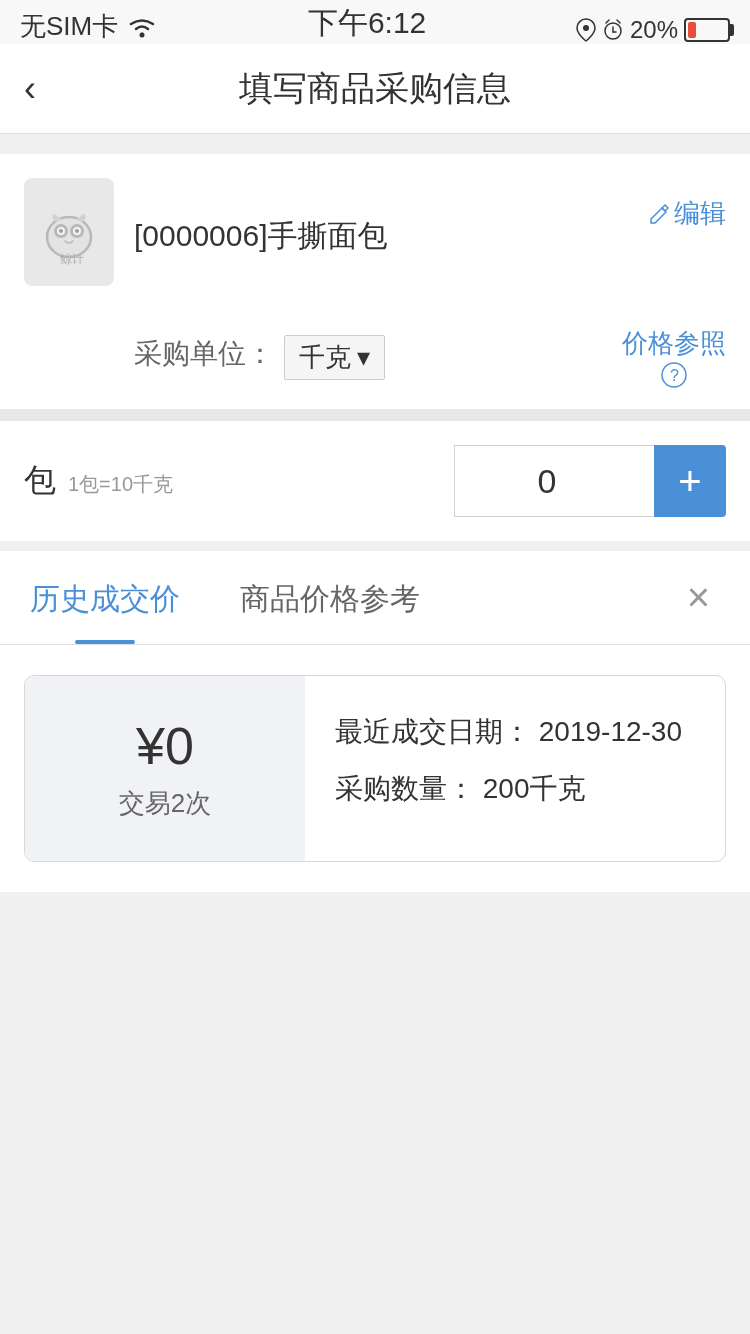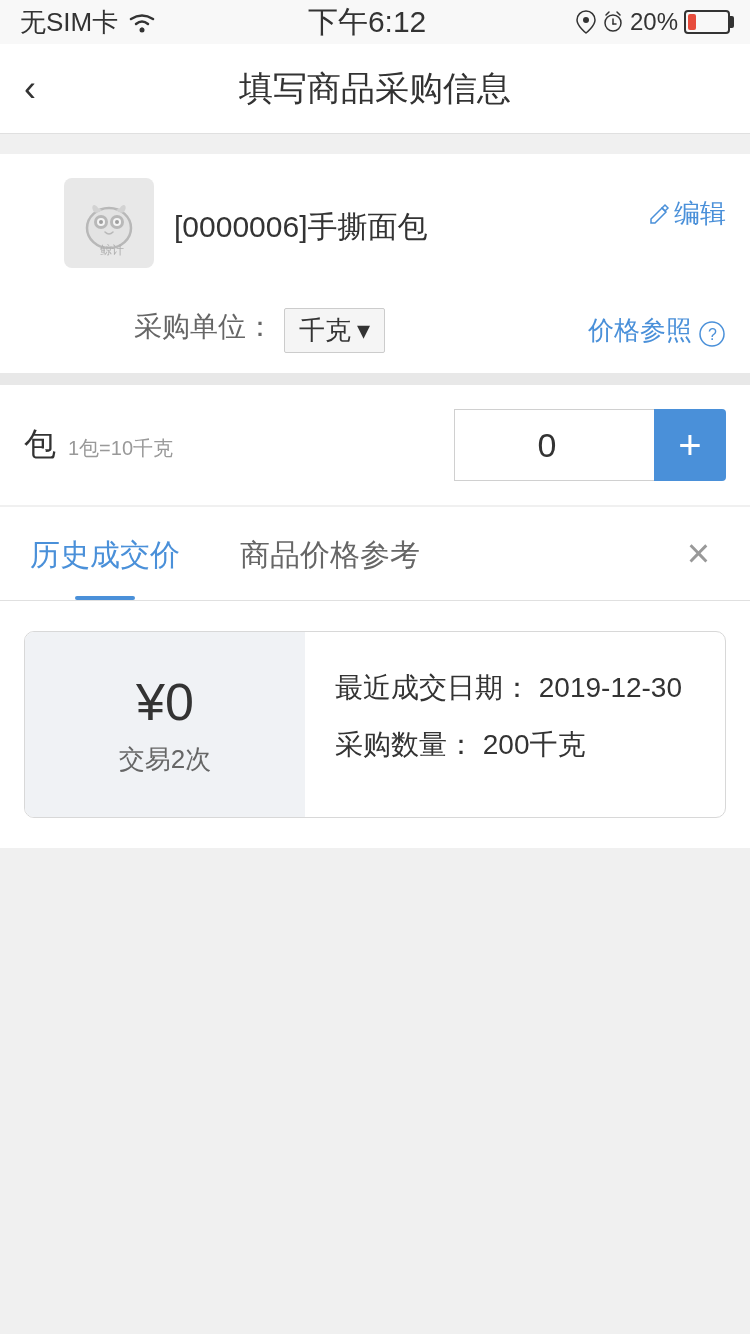--- a/index.html
+++ b/index.html
@@ -12,21 +12,21 @@
       font-size: 28px;
       color: #333;
     }
 
     
     .status-bar {
       width: 750px;
       height: 44px;
       background: #f8f8f8;
       display: flex;
-      align-items: center;
+      align-items: flex-end;
       justify-content: space-between;
       padding: 0 20px;
       font-size: 26px;
       font-weight: 500;
     }
     .status-left {
       display: flex;
       align-items: center;
       gap: 8px;
     }
@@ -108,28 +108,27 @@
       justify-content: space-between;
       margin-bottom: 20px;
     }
     .product-left {
       display: flex;
       align-items: center;
       gap: 20px;
     }
     .product-thumbnail {
       width: 90px;
-      height: 90px;
+      height: 108px;
       background: #e8e8e8;
       border-radius: 8px;
       display: flex;
       align-items: center;
       justify-content: center;
       overflow: hidden;
-      margin-left: 40px;
     }
     .owl-icon {
       width: 70px;
       height: 70px;
       opacity: 0.5;
     }
     .product-name {
       font-size: 30px;
       font-weight: 500;
       color: #333;
@@ -161,24 +160,24 @@
       border: 1px solid #ccc;
       border-radius: 2px;
       padding: 4px 14px;
       font-size: 26px;
       color: #333;
       background: #f5f5f5;
       gap: 6px;
     }
     .price-ref {
       display: flex;
-      align-items: flex-end;
-      gap: 6px;
+      align-items: center;
       color: #4a90d9;
       font-size: 26px;
+      flex-direction: column;
     }
 
     
     .divider-bar {
       height: 12px;
       background: #e8e8e8;
       width: 100%;
     }
 
     
@@ -229,21 +228,21 @@
       display: flex;
       align-items: center;
       justify-content: center;
       cursor: pointer;
       border-radius: 0 4px 4px 0;
     }
 
     
     .tabs-section {
       background: #ffffff;
-      margin-top: 2px;
+      margin-top: 10px;
     }
     .tabs-header {
       display: flex;
       align-items: center;
       justify-content: space-between;
       border-bottom: 1px solid #e0e0e0;
       padding: 0 30px;
     }
     .tabs-list {
       display: flex;

